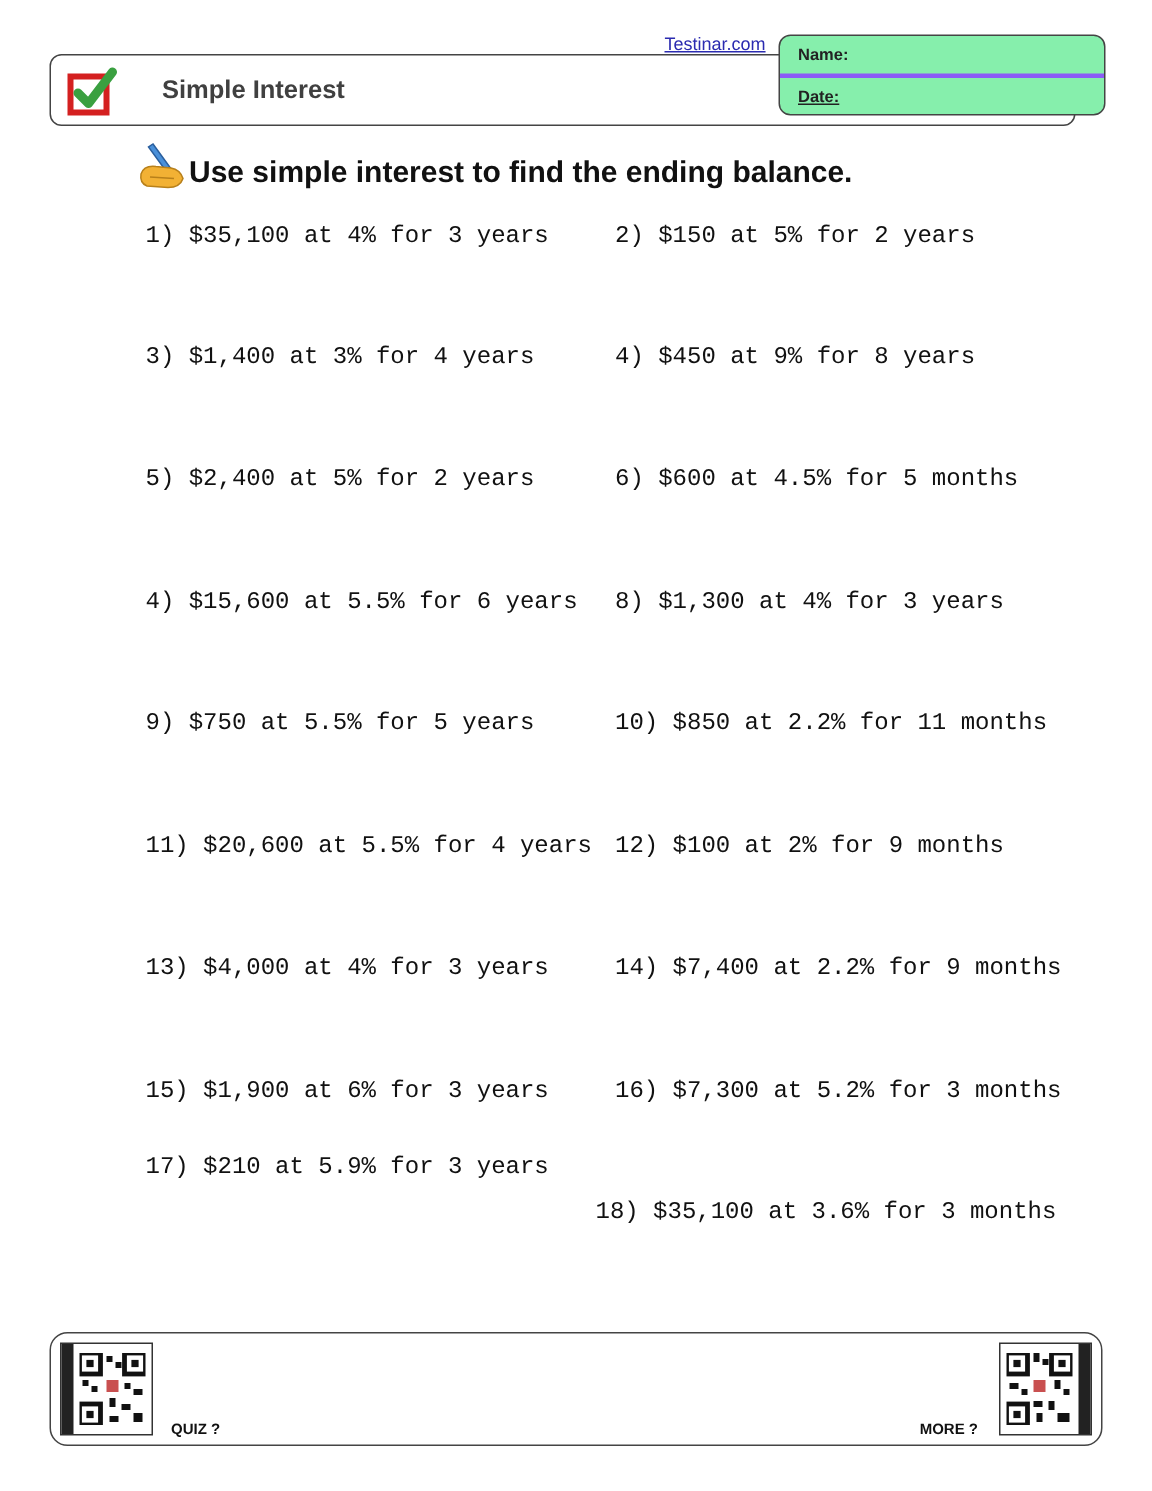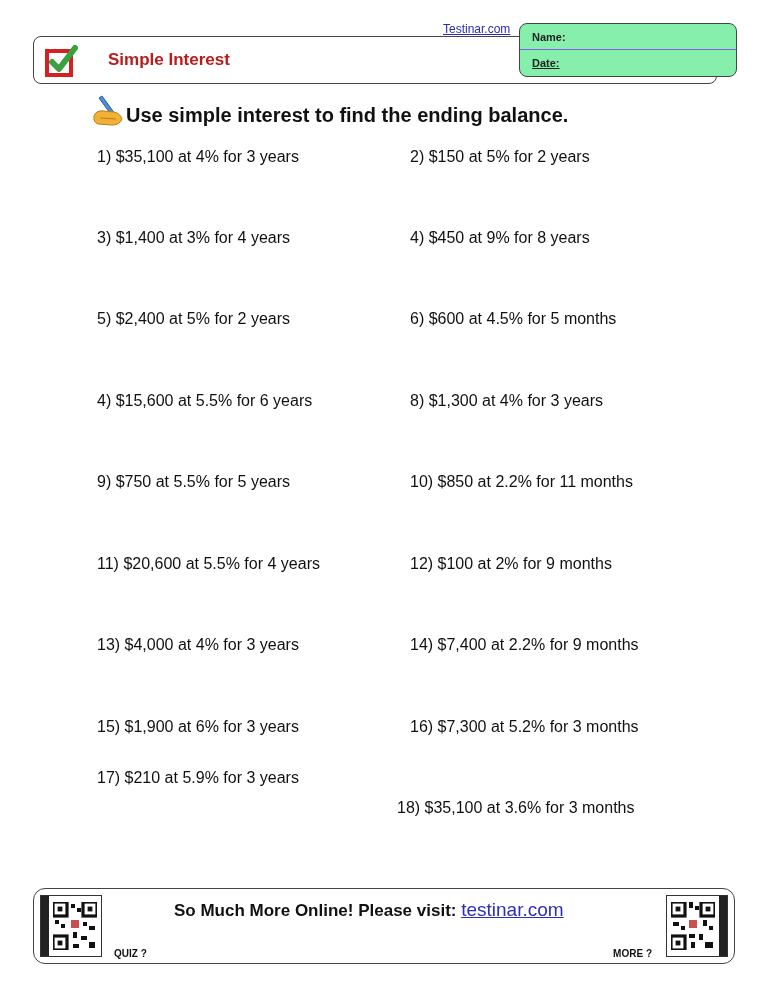--- a/index.html
+++ b/index.html
@@ -5,35 +5,35 @@
   html, body { margin: 0; padding: 0; background: #ffffff; }
   body { width: 768px; height: 994px; position: relative; overflow: hidden;
          font-family: "Liberation Sans", sans-serif; color: #111; }
 
   
   .site-link { position: absolute; left: 443px; top: 22px; font-size: 12px; color: #2b2bb0;
                text-decoration: underline; font-family: "Liberation Sans", sans-serif; }
   .title-box { position: absolute; left: 33px; top: 36px; width: 682px; height: 46px;
                border: 1.5px solid #444; border-radius: 8px; background: #fff; }
   .logo { position: absolute; left: 10px; top: 7px; width: 34px; height: 34px; }
-  .title { position: absolute; left: 74px; top: 13px; font-size: 17px; font-weight: bold; color: #b91c1c; }
+  .title { position: absolute; left: 74px; top: 13px; font-size: 17px; font-weight: bold; color: #404040; }
 
   .namebox { position: absolute; left: 519px; top: 23px; width: 216px; height: 52px;
              border: 1.5px solid #444; border-radius: 8px; background: #86efac; }
   .namebox .row { height: 25px; line-height: 26px; padding-left: 12px; font-size: 11px; font-weight: bold; color: #222; }
-  .namebox .row + .row { border-top: 1px solid #8b5cf6; text-decoration: underline; }
+  .namebox .row + .row { border-top: 3px solid #8b5cf6; text-decoration: underline; }
 
   
   .instr { position: absolute; left: 92px; top: 94px; height: 34px; display: flex; align-items: flex-end; }
   .instr .pencil { width: 36px; height: 34px; }
   .instr .text { font-size: 20px; font-weight: bold; margin-left: -2px; padding-bottom: 1px; }
 
   
   .problems { position: absolute; left: 97px; top: 148px; width: 600px; }
-  .prob { position: absolute; font-family: Liberation Sans, sans-serif; font-size: 16px; color: #111; white-space: nowrap; }
+  .prob { position: absolute; font-family: Liberation Mono, monospace; font-size: 16px; color: #111; white-space: nowrap; }
 
   
   .footer { position: absolute; left: 33px; top: 888px; width: 700px; height: 74px;
             border: 1.5px solid #444; border-radius: 12px; background: #fff; }
   .qr { position: absolute; top: 6px; width: 60px; height: 60px; border: 1px solid #333; background: #fff; }
   .qr .strip { position: absolute; top: 0; width: 8px; height: 100%; background: #222; }
   .qr svg { position: absolute; top: 6px; width: 44px; height: 48px; }
   .qr-left { left: 6px; }
   .qr-left .strip { left: 0; }
   .qr-left svg { left: 12px; }
@@ -111,23 +111,20 @@
       <rect x="15" y="10" width="2" height="2" fill="#111"></rect>
         <rect x="18" y="12" width="3" height="2" fill="#111"></rect>
       <rect x="10" y="15" width="2" height="3" fill="#111"></rect>
         <rect x="14" y="17" width="3" height="2" fill="#111"></rect>
       <rect x="18" y="20" width="3" height="3" fill="#111"></rect>
         <rect x="10" y="21" width="3" height="2" fill="#111"></rect>
     </svg>
   </div>
   <span class="quiz-label">QUIZ ?</span>
 
-  <div class="promo">
-    <span>So Much More Online! Please visit: </span><a>testinar.com</a>
-  </div>
 
   <span class="more-label">MORE ?</span>
   <div class="qr qr-right">
     <div class="strip"></div>
     <svg viewBox="0 0 22 24">
       <rect x="0" y="0" width="7" height="7" fill="none" stroke="#111" stroke-width="1.6"></rect>
       <rect x="2.3" y="2.3" width="2.4" height="2.4" fill="#111"></rect>
       <rect x="15" y="0" width="7" height="7" fill="none" stroke="#111" stroke-width="1.6"></rect>
       <rect x="17.3" y="2.3" width="2.4" height="2.4" fill="#111"></rect>
       <rect x="0" y="17" width="7" height="7" fill="none" stroke="#111" stroke-width="1.6"></rect>

